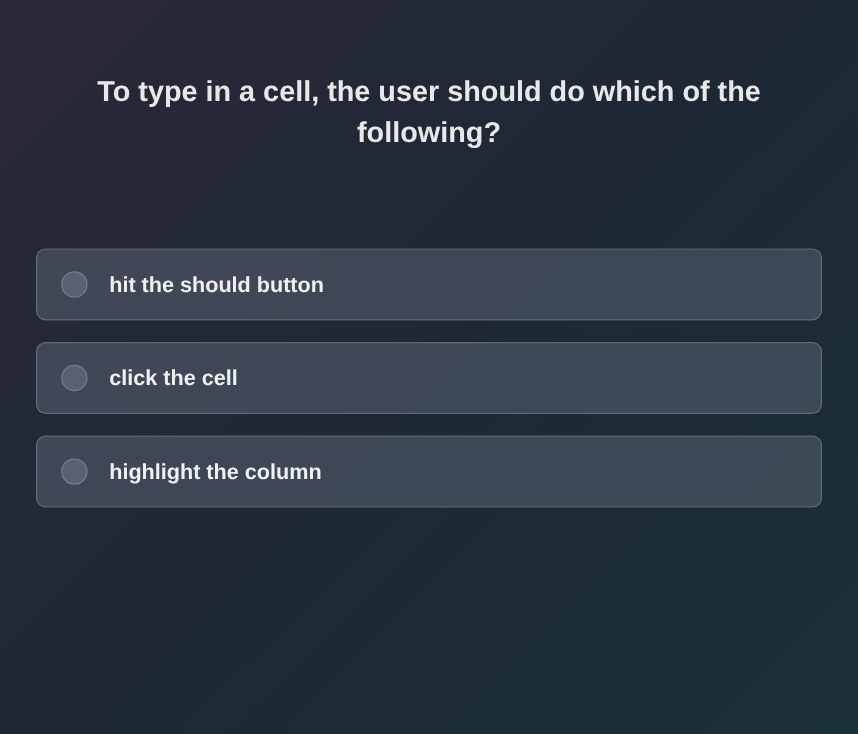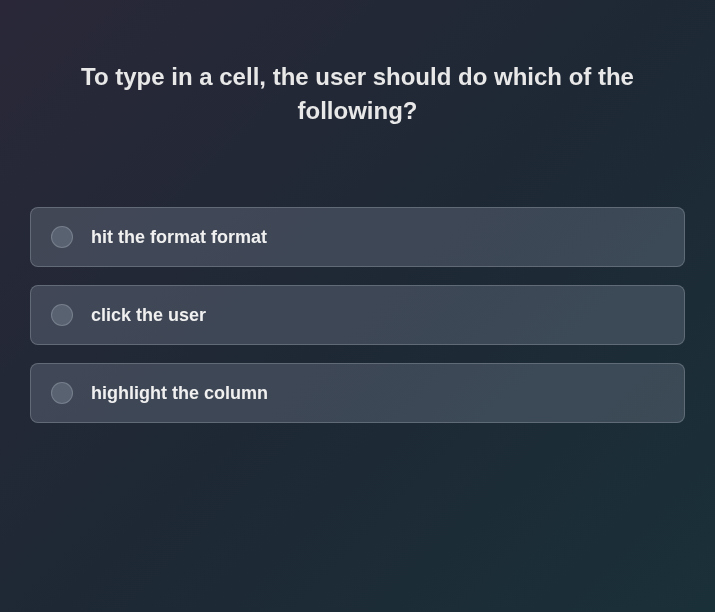--- a/index.html
+++ b/index.html
@@ -59,23 +59,23 @@
     }
   </style>
 </head>
 <body>
 
 <div class="question-text">To type in a cell, the user should do which of the following?</div>
 
 <div class="options-container">
   <div class="option">
     <div class="radio-circle"></div>
-    <span class="option-label">hit the format format</span>
+    <span class="option-label">hit the should button</span>
   </div>
   <div class="option">
     <div class="radio-circle"></div>
-    <span class="option-label">click the user</span>
+    <span class="option-label">click the cell</span>
   </div>
   <div class="option">
     <div class="radio-circle"></div>
     <span class="option-label">highlight the column</span>
   </div>
 </div>
 
 </body></html>

